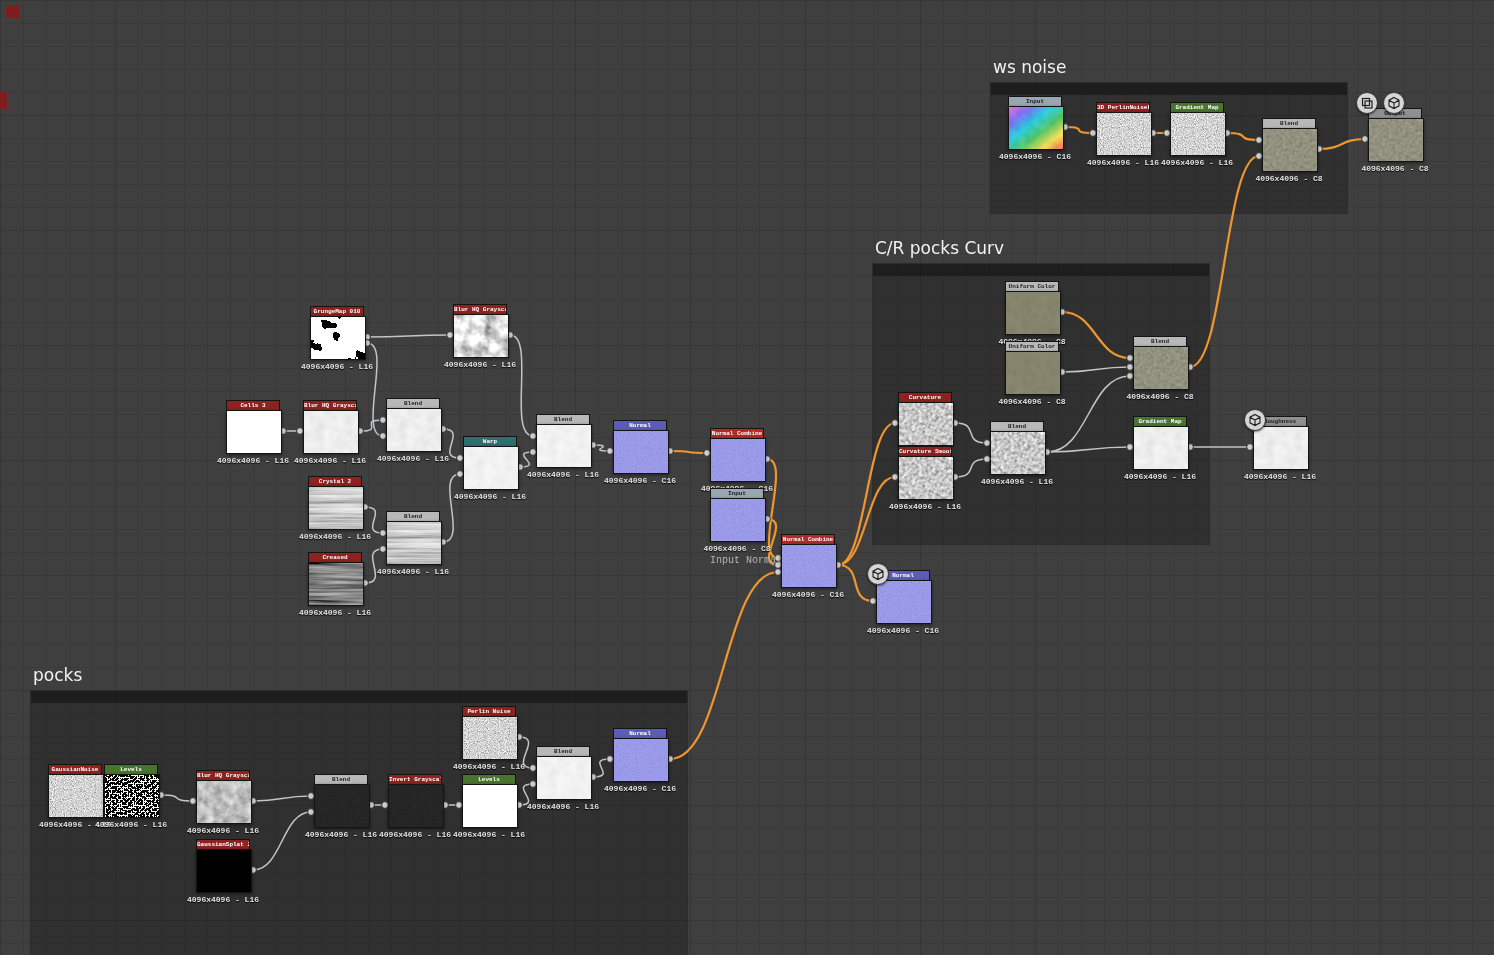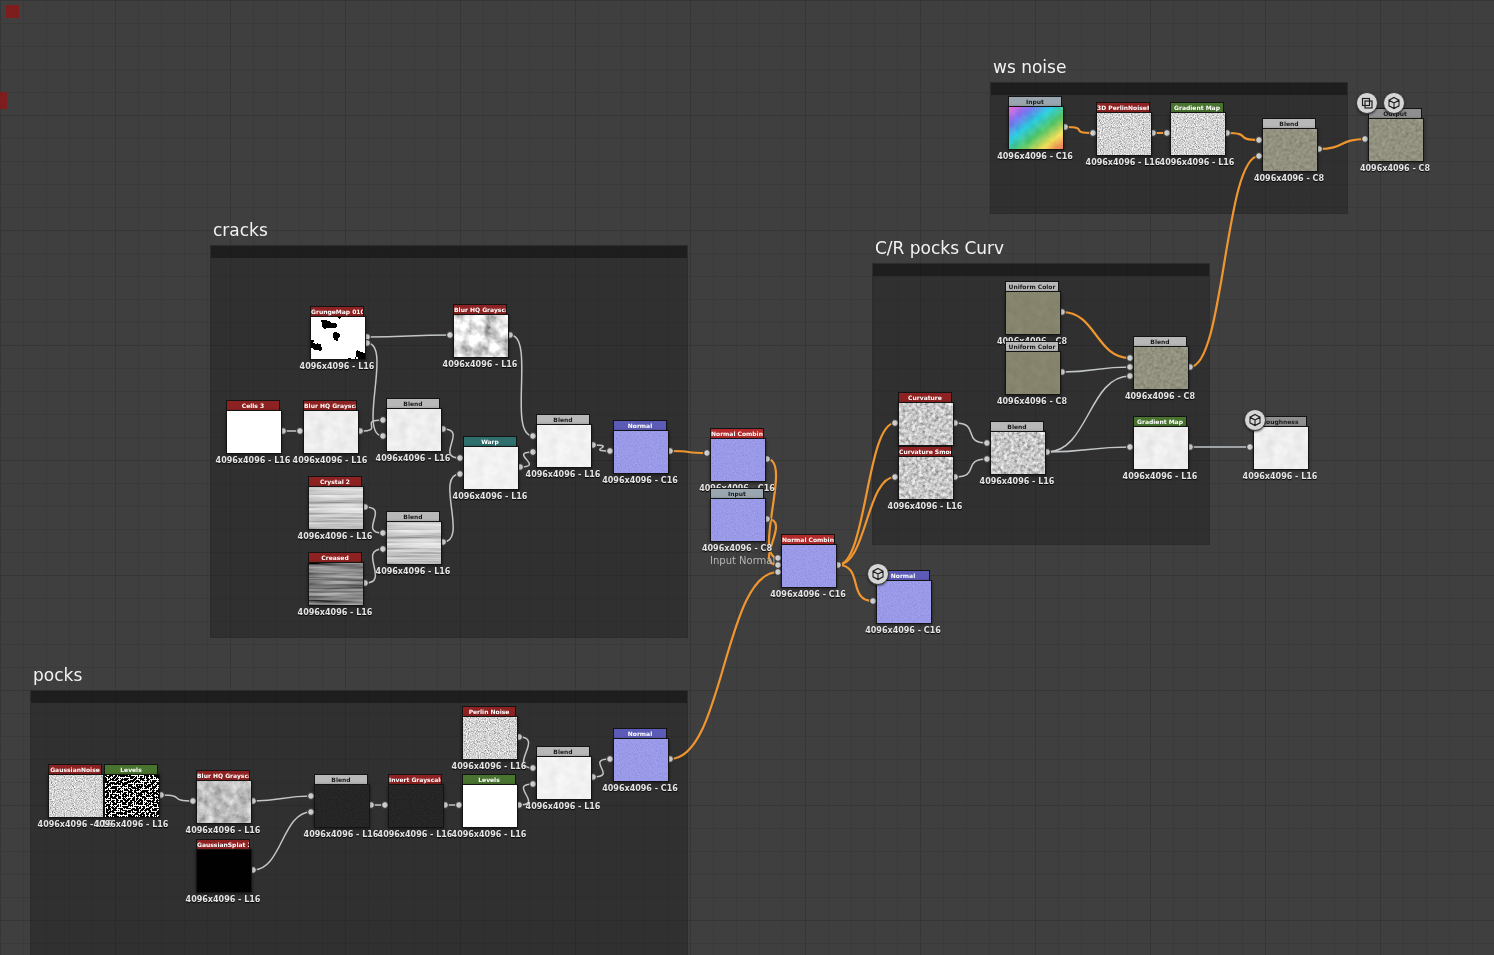--- a/index.html
+++ b/index.html
@@ -6,21 +6,21 @@
   #canvas{position:relative;width:1494px;height:955px;overflow:hidden;
     background-color:#3f3f3f;
     background-image:
       linear-gradient(#363636 1px, transparent 1px),
       linear-gradient(90deg,#363636 1px, transparent 1px),
       linear-gradient(#3a3a3a 1px, transparent 1px),
       linear-gradient(90deg,#3a3a3a 1px, transparent 1px);
     background-size:115px 115px,115px 115px,23px 23px,23px 23px;}
   #groups-layer{position:absolute;inset:0;z-index:1;text-align:center;}
   #wires{position:absolute;inset:0;z-index:2;pointer-events:none;}
-  #nodes-layer{position:absolute;inset:0;z-index:3;}
+  #nodes-layer{position:absolute;inset:0;z-index:3;font-family:Liberation Mono, monospace;}
   #deco-layer{position:absolute;inset:0;z-index:4;pointer-events:none;}
   .group{position:absolute;background:rgba(24,24,24,0.38);border:1px solid #2c2c2c;box-sizing:border-box;}
   .group-titlebar{height:12px;background:rgba(12,12,12,0.5);}
   .group-title{position:absolute;top:-26px;left:2px;font-size:17px;color:#f2f2f2;white-space:nowrap;}
   .node{position:absolute;width:54px;}
   .node-header{height:10px;font-size:6px;font-weight:bold;line-height:10px;text-align:center;color:#fff;
     overflow:hidden;white-space:nowrap;border:1px solid #141414;border-bottom:none;box-sizing:border-box;}
   .hdr-red{background:#8e2222;}
   .hdr-redbright{background:#b22a2a;}
   .hdr-green{background:#49742f;}
@@ -163,24 +163,20 @@
       </feComponentTransfer>
     </filter>
   </defs>
 </svg>
 
 <div id="canvas">
   <div id="groups-layer">
       <div class="group" style="left: 990px; top: 82px; width: 358px; height: 132px;">
         <div class="group-titlebar"></div>
         <div class="group-title">ws noise</div>
-      </div>
-      <div class="group" style="left: 210px; top: 245px; width: 478px; height: 393px;">
-        <div class="group-titlebar"></div>
-        <div class="group-title">cracks</div>
       </div>
       <div class="group" style="left: 30px; top: 690px; width: 658px; height: 276px;">
         <div class="group-titlebar"></div>
         <div class="group-title">pocks</div>
       </div>
       <div class="group" style="left: 872px; top: 263px; width: 338px; height: 282px;">
         <div class="group-titlebar"></div>
         <div class="group-title">C/R pocks Curv</div>
       </div>
     </div>

